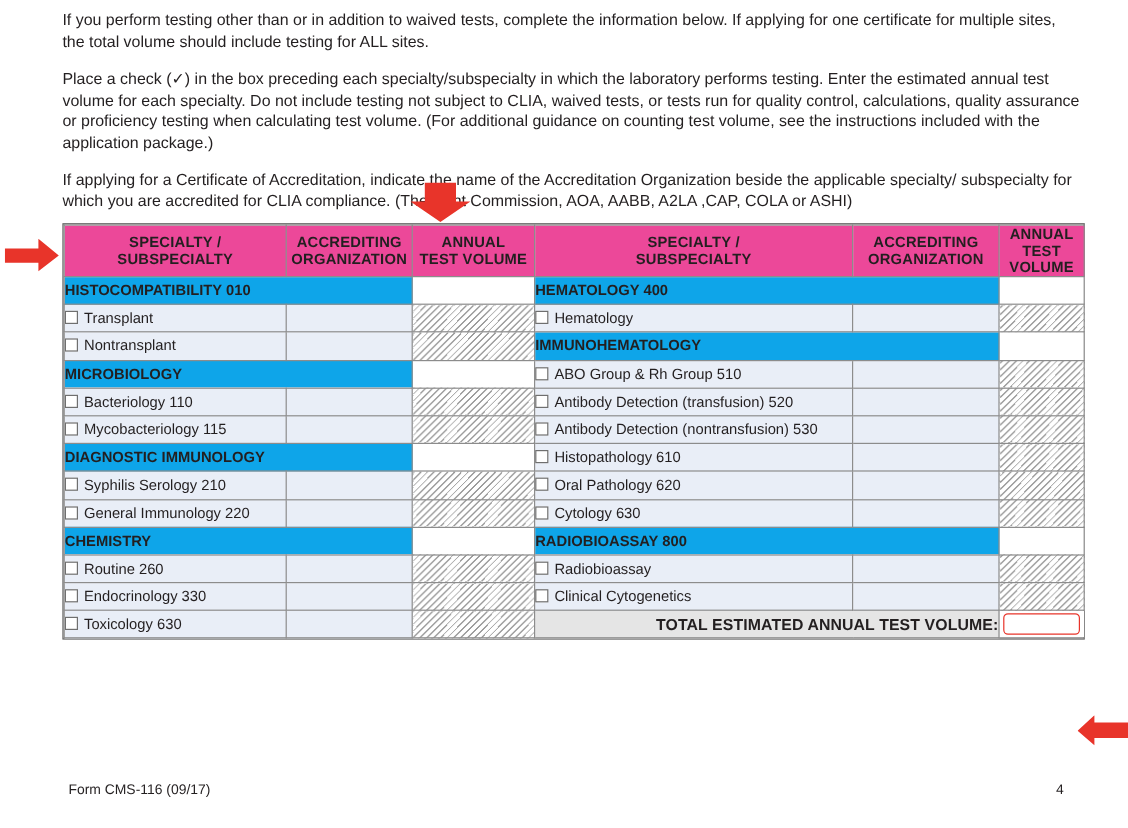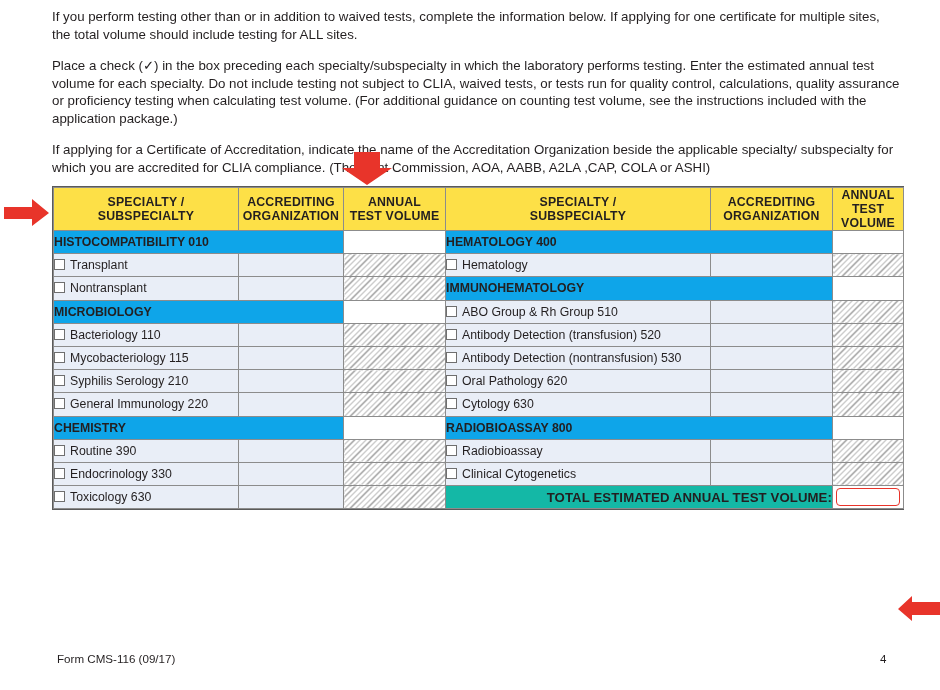--- a/index.html
+++ b/index.html
@@ -50,21 +50,21 @@
     table-layout: fixed;
     font-size: 12.2px;
   }
   table.form td, table.form th {
     border: 1px solid #8c8c8c;
     padding: 0;
     height: 22.2px;
     vertical-align: middle;
   }
   th.hdr {
-    background: #fde047;
+    background: #ec4899;
     font-weight: bold;
     text-align: center;
     font-size: 12.3px;
     line-height: 14px;
     height: 56px;
     color: #231f20;
     letter-spacing: 0.2px;
   }
   td.group {
     background: #0ea5e9;
@@ -96,21 +96,21 @@
     width: 11px;
     height: 11px;
     border: 1px solid #6f6f6f;
     background: #ffffff;
     margin-right: 5px;
     position: relative;
     top: 1px;
     box-sizing: border-box;
   }
   td.total {
-    background: #14b8a6;
+    background: #e5e5e5;
     font-weight: bold;
     text-align: right;
     padding-right: 8px;
     font-size: 13.2px;
     letter-spacing: 0.1px;
   }
   td.total-box {
     background: #ffffff;
     position: relative;
   }
@@ -254,20 +254,27 @@
           </tr>
           <tr>
             <td class="item"><span class="cb"></span><span>Mycobacteriology 115</span></td>
             <td class="org"></td>
             <td class="hatch"></td>
             <td class="item"><span class="cb"></span><span>Antibody Detection (nontransfusion) 530</span></td>
             <td class="org"></td>
             <td class="hatch"></td>
           </tr>
           <tr>
+            <td class="group" colspan="2">DIAGNOSTIC IMMUNOLOGY</td>
+            <td class="vol"></td>
+            <td class="item"><span class="cb"></span><span>Histopathology 610</span></td>
+            <td class="org"></td>
+            <td class="hatch"></td>
+          </tr>
+          <tr>
             <td class="item"><span class="cb"></span><span>Syphilis Serology 210</span></td>
             <td class="org"></td>
             <td class="hatch"></td>
             <td class="item"><span class="cb"></span><span>Oral Pathology 620</span></td>
             <td class="org"></td>
             <td class="hatch"></td>
           </tr>
           <tr>
             <td class="item"><span class="cb"></span><span>General Immunology 220</span></td>
             <td class="org"></td>
@@ -276,21 +283,21 @@
             <td class="org"></td>
             <td class="hatch"></td>
           </tr>
           <tr>
             <td class="group" colspan="2">CHEMISTRY</td>
             <td class="vol"></td>
             <td class="group" colspan="2">RADIOBIOASSAY 800</td>
             <td class="vol"></td>
           </tr>
           <tr>
-            <td class="item"><span class="cb"></span><span>Routine 390</span></td>
+            <td class="item"><span class="cb"></span><span>Routine 260</span></td>
             <td class="org"></td>
             <td class="hatch"></td>
             <td class="item"><span class="cb"></span><span>Radiobioassay</span></td>
             <td class="org"></td>
             <td class="hatch"></td>
           </tr>
           <tr>
             <td class="item"><span class="cb"></span><span>Endocrinology 330</span></td>
             <td class="org"></td>
             <td class="hatch"></td>

